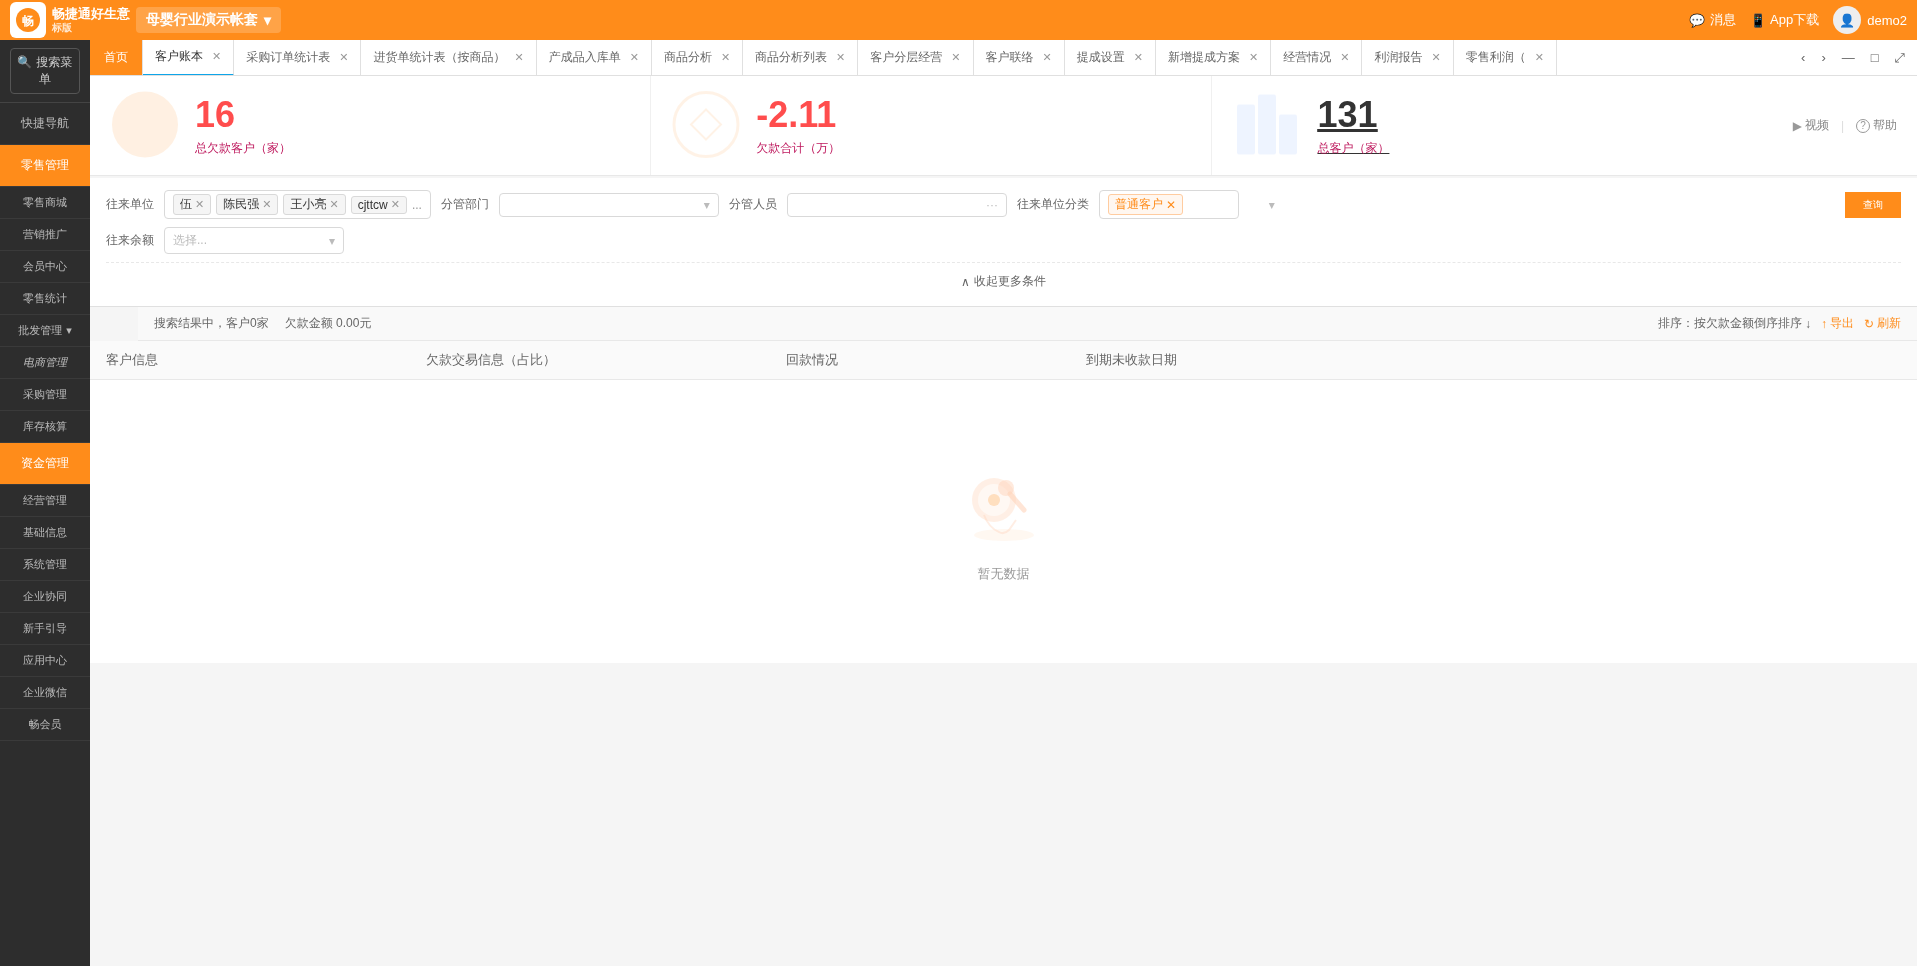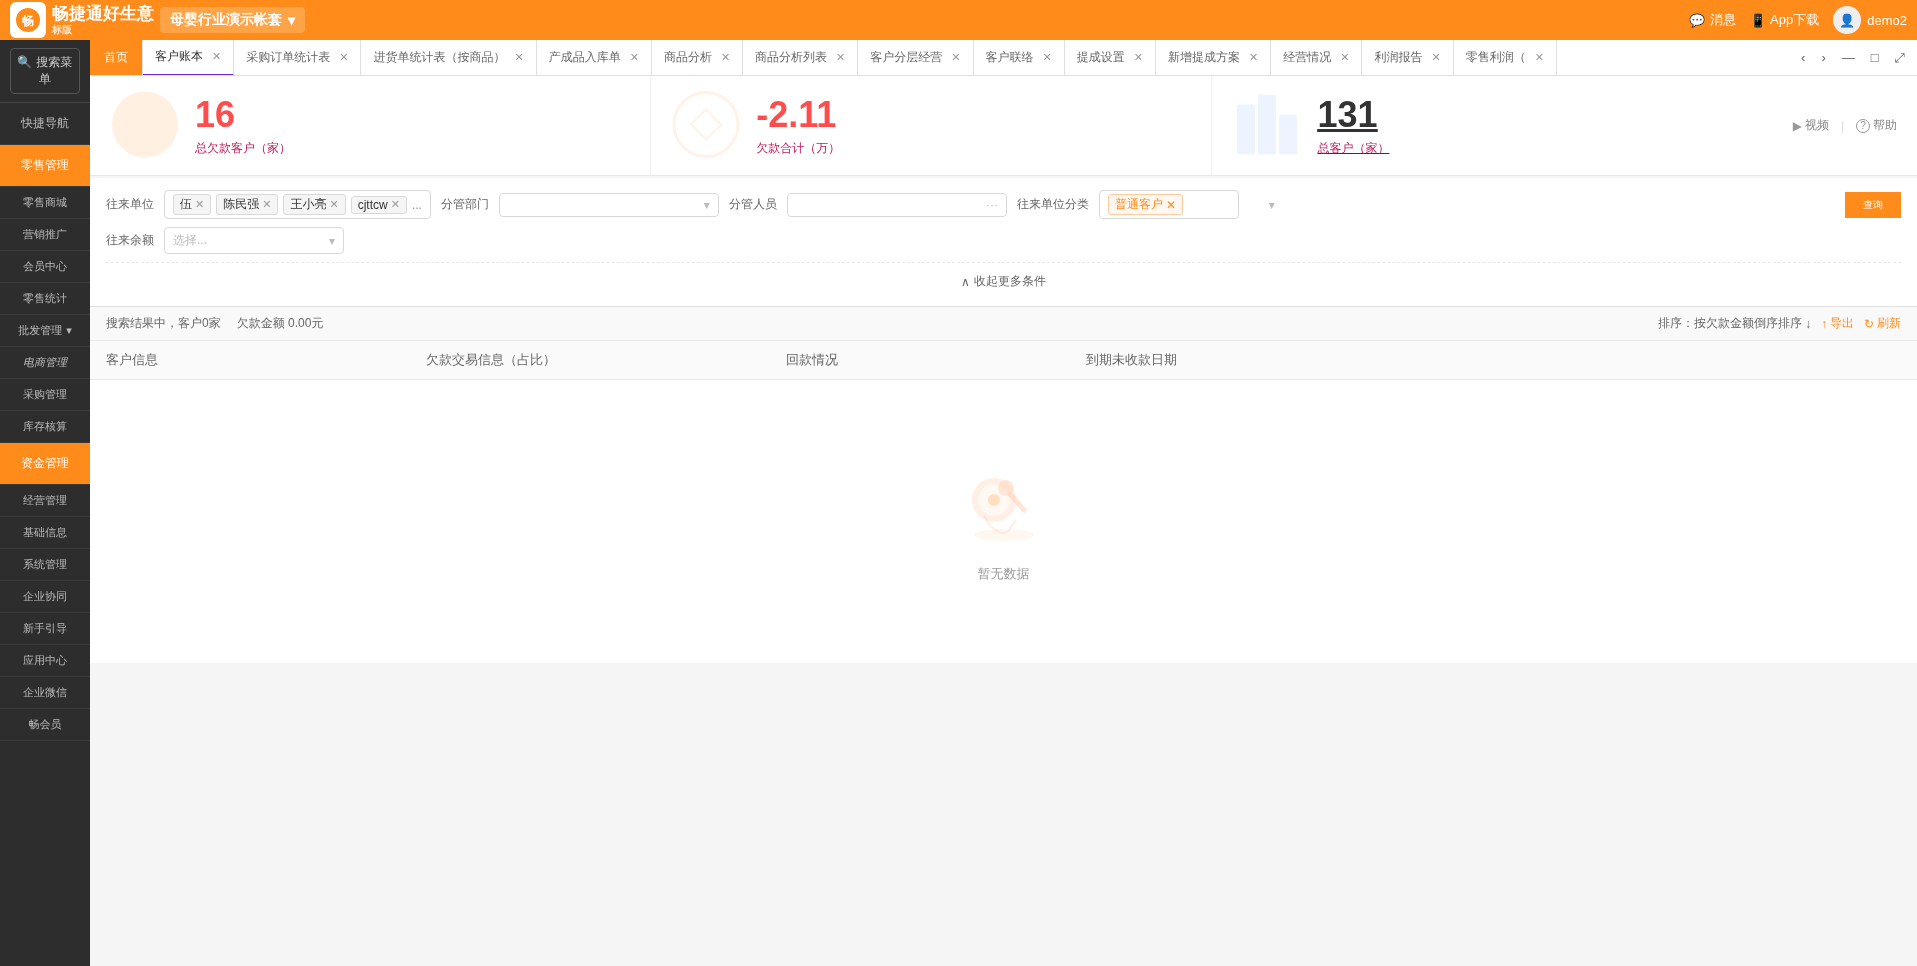--- a/index.html
+++ b/index.html
@@ -12,32 +12,32 @@
     .sidebar { width: 90px; background: #2d2d2d; color: #ccc; flex-shrink: 0; display: flex; flex-direction: column; }
     .content-area { flex: 1; display: flex; flex-direction: column; overflow: hidden; }
     .tab-bar { background: #fff; border-bottom: 1px solid #e0e0e0; display: flex; align-items: center; height: 36px; flex-shrink: 0; overflow: hidden; }
     .main-content { flex: 1; overflow-y: auto; background: #f5f5f5; }
 
     
     .logo-area { display: flex; align-items: center; gap: 6px; color: #fff; font-size: 14px; font-weight: bold; flex: 1; }
     .logo-icon { width: 36px; height: 36px; background: #fff; border-radius: 6px; display: flex; align-items: center; justify-content: center; }
     .logo-icon svg { width: 28px; height: 28px; }
     .logo-text { display: flex; flex-direction: column; line-height: 1.2; }
-    .logo-main { font-size: 17px; font-weight: bold; color: #fff; }
+    .logo-main { font-size: 13px; font-weight: bold; color: #fff; }
     .logo-sub { font-size: 10px; color: rgba(255,255,255,0.8); }
     .top-bar-right { display: flex; align-items: center; gap: 14px; color: #fff; font-size: 13px; }
     .dropdown-selector { background: rgba(255,255,255,0.2); border-radius: 4px; padding: 4px 10px; color: #fff; display: flex; align-items: center; gap: 6px; cursor: pointer; }
     .sidebar-search { padding: 8px 10px; border-bottom: 1px solid #444; }
     .sidebar-search-btn { width: 100%; background: transparent; border: 1px solid #555; color: #ccc; padding: 5px; border-radius: 4px; cursor: pointer; font-size: 12px; text-align: center; }
     .sidebar-nav-item { padding: 12px 0; text-align: center; font-size: 12px; color: #bbb; cursor: pointer; border-bottom: 1px solid #3a3a3a; }
     .sidebar-nav-item.highlight { background: #ff8c1a; color: #fff; }
 
     
     .tab-item { padding: 0 12px; height: 36px; display: flex; align-items: center; gap: 5px; font-size: 12px; white-space: nowrap; cursor: pointer; border-right: 1px solid #e0e0e0; color: #666; flex-shrink: 0; }
-    .tab-item.active { background: #fff; color: #333; border-bottom: 2px solid #6d28d9; }
+    .tab-item.active { background: #fff; color: #333; border-bottom: 2px solid #0ea5e9; }
     .tab-item .tab-close { color: #999; font-size: 11px; margin-left: 4px; }
     .tab-home { background: #ff8c1a; color: #fff; padding: 0 14px; }
     .tab-nav-arrow { padding: 0 6px; color: #666; cursor: pointer; flex-shrink: 0; }
     .tab-bar-right { margin-left: auto; display: flex; align-items: center; gap: 4px; padding-right: 6px; flex-shrink: 0; }
 
     
     .stats-row { display: flex; background: #fff; margin-bottom: 2px; border-bottom: 1px solid #e8e8e8; }
     .stat-card { flex: 1; padding: 18px 20px; display: flex; flex-direction: column; align-items: flex-start; position: relative; border-right: 1px solid #f0f0f0; }
     .stat-card:last-child { border-right: none; }
     .stat-number { font-size: 36px; font-weight: bold; color: #ff4d4d; }
@@ -54,21 +54,21 @@
     .filter-tag .remove { color: #999; cursor: pointer; font-size: 11px; }
     .filter-more { color: #999; font-size: 12px; cursor: pointer; }
     .filter-select { border: 1px solid #d9d9d9; border-radius: 4px; padding: 4px 8px; font-size: 12px; color: #333; display: flex; align-items: center; gap: 6px; cursor: pointer; min-width: 160px; }
     .filter-select-wide { min-width: 220px; }
     .filter-input { border: 1px solid #d9d9d9; border-radius: 4px; padding: 4px 8px; font-size: 12px; color: #333; display: flex; align-items: center; gap: 6px; cursor: pointer; min-width: 200px; }
     .filter-dropdown-icon { margin-left: auto; color: #bbb; }
     .collapse-btn { display: flex; align-items: center; gap: 4px; color: #666; font-size: 12px; cursor: pointer; padding: 4px 10px; justify-content: center; }
     .query-btn { background: #ff8c1a; color: #fff; border: none; border-radius: 0; padding: 6px 18px; font-size: 10px; cursor: pointer; margin-left: auto; }
 
     
-    .result-bar { background: #f9f9f9; border-bottom: 1px solid #e8e8e8; padding: 8px 16px; display: flex; align-items: center; justify-content: space-between; font-size: 12px; color: #666; }
+    .result-bar { background: #f9f9f9; border-bottom: 1px solid #e8e8e8; padding: 8px 16px; display: flex; align-items: center; justify-content: space-between; font-size: 12px; color: #666; margin-left: 48px; }
     .result-bar-left { display: flex; gap: 16px; }
     .result-bar-right { display: flex; align-items: center; gap: 10px; }
     .sort-link { color: #666; cursor: pointer; display: flex; align-items: center; gap: 3px; }
     .action-btn { color: #ff8c1a; cursor: pointer; display: flex; align-items: center; gap: 3px; }
 
     
     .table-container { background: #fff; }
     .table-header { display: flex; padding: 10px 16px; border-bottom: 1px solid #e8e8e8; background: #fafafa; }
     .table-header-cell { font-size: 13px; color: #666; font-weight: normal; }
     .col-customer { flex: 0 0 320px; }

